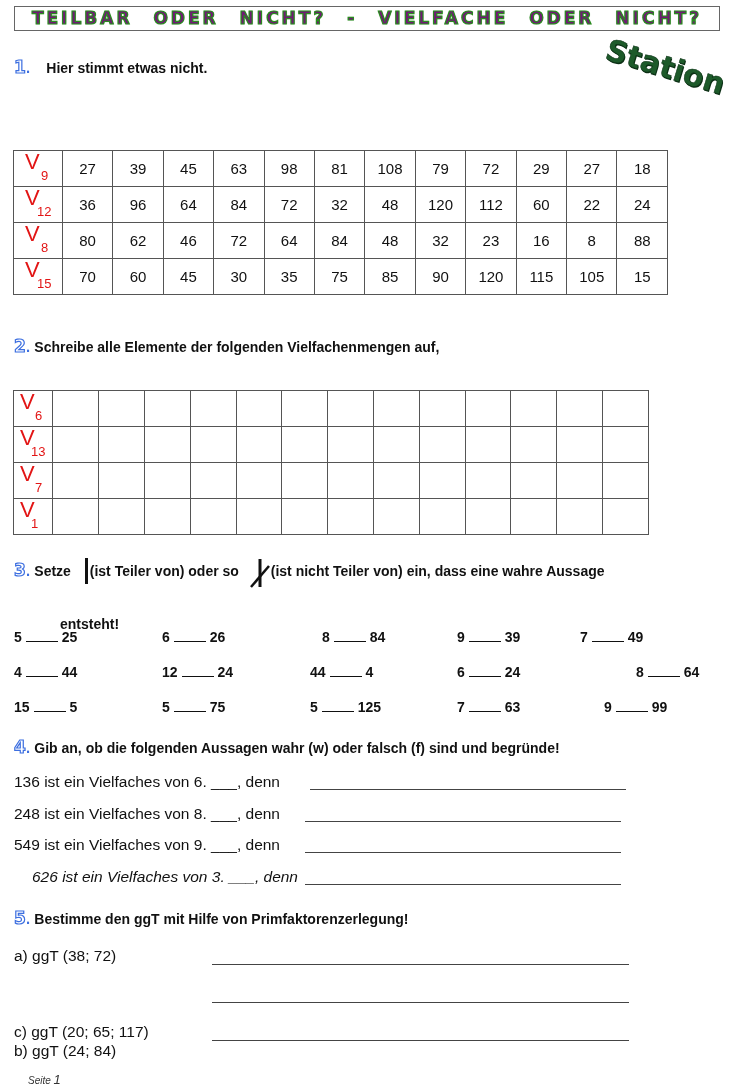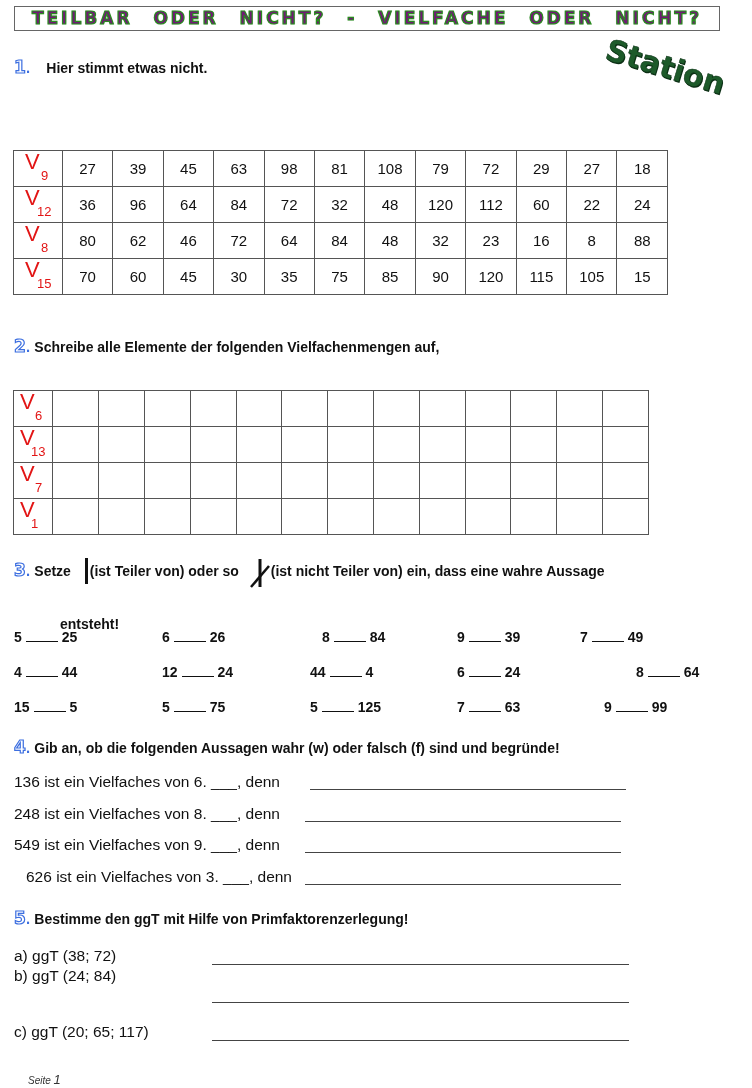--- a/index.html
+++ b/index.html
@@ -244,32 +244,32 @@
   <span class="num-icon" style="margin-right:0"><span>4</span><span class="dot">.</span></span>
   <span>Gib an, ob die folgenden Aussagen wahr  (w) oder falsch (f) sind und begründe!</span>
 </div>
 <div id="ex4list">
     <div class="abs normal" style="left: 14px; top: 773px;">136 ist ein Vielfaches von  6. ___, denn</div>
     <div class="line" style="left: 310px; width: 316px; top: 789px;"></div>
     <div class="abs normal" style="left: 14px; top: 805px;">248 ist ein Vielfaches von 8. ___, denn</div>
     <div class="line" style="left: 305px; width: 316px; top: 821px;"></div>
     <div class="abs normal" style="left: 14px; top: 836px;">549 ist ein Vielfaches von 9. ___, denn</div>
     <div class="line" style="left: 305px; width: 316px; top: 852px;"></div>
-    <div class="abs normal" style="left: 26px; top: 868px;">626 ist ein Vielfaches von 3. ___, denn</div>
+    <div class="abs normal" style="left: 32px; top: 868px; font-style: italic;">626 ist ein Vielfaches von 3. ___, denn</div>
     <div class="line" style="left: 305px; width: 316px; top: 884px;"></div>
   </div>
 
 <div class="abs bold" style="left:14px; top:909px; white-space:nowrap;">
   <span class="num-icon" style="margin-right:0"><span>5</span><span class="dot">.</span></span>
   <span>Bestimme den ggT mit Hilfe von Primfaktorenzerlegung!</span>
 </div>
 <div id="ex5list">
     <div class="abs normal" style="left: 14px; top: 947px;">a) ggT (38; 72)</div>
     <div class="line" style="left: 212px; width: 417px; top: 964px;"></div>
-    <div class="abs normal" style="left: 14px; top: 967px;">b) ggT  (24; 84)</div>
+    <div class="abs normal" style="left: 14px; top: 1042px;">b) ggT  (24; 84)</div>
     <div class="line" style="left: 212px; width: 417px; top: 1002px;"></div>
     <div class="abs normal" style="left: 14px; top: 1023px;">c) ggT (20; 65; 117)</div>
     <div class="line" style="left: 212px; width: 417px; top: 1040px;"></div>
   </div>
 
 <div class="abs footer" style="left:28px; top:1072px;font-style:italic;">
   <span>Seite</span>
   <span style="font-size:13px;">1</span>
 </div>
 

